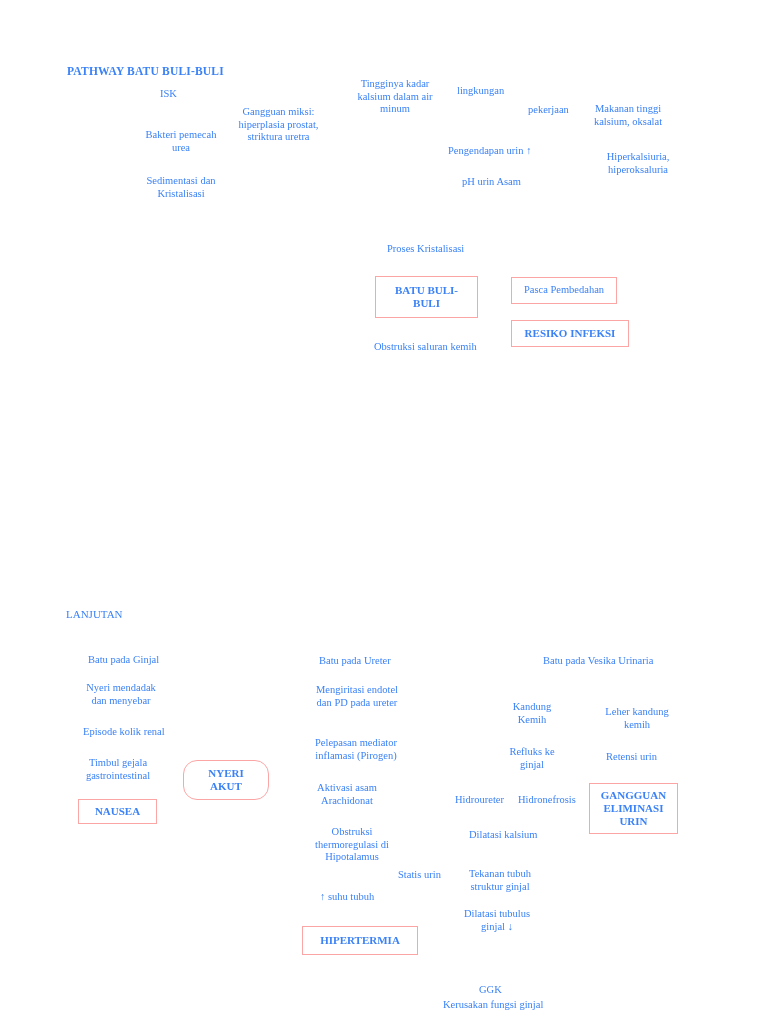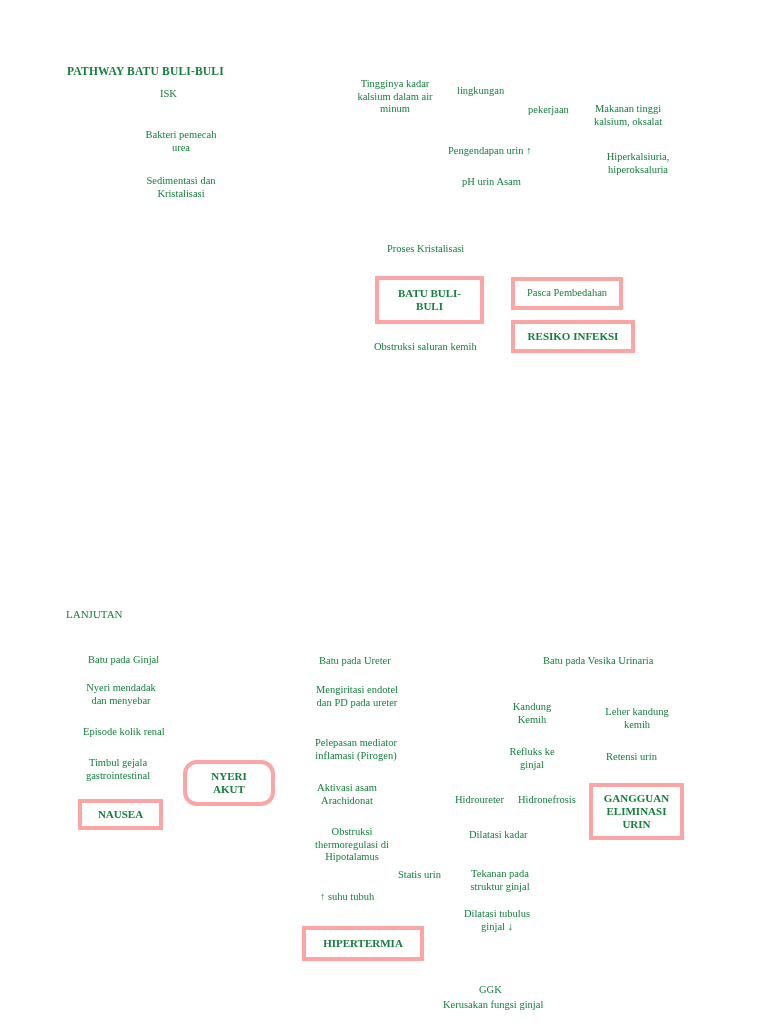--- a/index.html
+++ b/index.html
@@ -2,36 +2,36 @@
 <html><head>
 <meta charset="utf-8">
 <style>
   html,body{margin:0;padding:0;background:#ffffff;}
   .page{
     position:relative;
     width:768px;
     height:1024px;
     background:#ffffff;
     font-family:"Liberation Serif", serif;
-    color:#15803d;
+    color:#3b82f6;
     overflow:hidden;
   }
   .lbl{
     position:absolute;
     font-size:10.5px;
     line-height:1.2;
     white-space:pre-line;
     text-align:center;
   }
   .left{text-align:left;}
   .bold{font-weight:bold;}
   .title{font-size:11.5px;font-weight:bold;letter-spacing:.2px;}
   .box{
     position:absolute;
-    border:4px solid #fca5a5;
+    border:1px solid #fca5a5;
     display:flex;
     align-items:center;
     justify-content:center;
     text-align:center;
     font-size:11px;
     line-height:1.2;
     white-space:pre-line;
     background:#ffffff;
   }
   .box.bold{font-weight:bold;}
@@ -92,20 +92,23 @@
 
   <div class="lbl title t-title left">PATHWAY BATU BULI-BULI</div>
   <div class="lbl n-isk">ISK</div>
   <div class="lbl n-tingginya">Tingginya kadar
 kalsium dalam air
 minum</div>
   <div class="lbl n-lingkungan">lingkungan</div>
   <div class="lbl n-pekerjaan">pekerjaan</div>
   <div class="lbl n-makanan">Makanan tinggi
 kalsium, oksalat</div>
+  <div class="lbl n-gangguan-miksi">Gangguan miksi:
+hiperplasia prostat,
+striktura uretra</div>
   <div class="lbl n-bakteri">Bakteri pemecah
 urea</div>
   <div class="lbl n-pengendapan">Pengendapan urin ↑</div>
   <div class="lbl n-hiperkalsiuria">Hiperkalsiuria,
 hiperoksaluria</div>
   <div class="lbl n-sedimentasi">Sedimentasi dan
 Kristalisasi</div>
   <div class="lbl n-ph-urin">pH urin Asam</div>
   <div class="lbl n-proses">Proses Kristalisasi</div>
   <div class="box bold b-batu">BATU BULI-
@@ -140,23 +143,23 @@
 Arachidonat</div>
   <div class="lbl n-hidroureter">Hidroureter</div>
   <div class="lbl n-hidronefrosis">Hidronefrosis</div>
   <div class="box bold b-gangguan">GANGGUAN
 ELIMINASI
 URIN</div>
   <div class="box bold b-nausea">NAUSEA</div>
   <div class="lbl n-merangsang">Obstruksi
 thermoregulasi di
 Hipotalamus</div>
-  <div class="lbl n-dilatasi-ginjal">Dilatasi kadar</div>
+  <div class="lbl n-dilatasi-ginjal">Dilatasi kalsium</div>
   <div class="lbl n-statis">Statis urin</div>
-  <div class="lbl n-tekanan">Tekanan pada
+  <div class="lbl n-tekanan">Tekanan tubuh
 struktur ginjal</div>
   <div class="lbl n-suhu">↑ suhu tubuh</div>
   <div class="lbl n-dilatasi-tubulus">Dilatasi tubulus
 ginjal ↓</div>
   <div class="box bold b-hipertermia">HIPERTERMIA</div>
   <div class="lbl n-kerusakan">Kerusakan fungsi ginjal</div>
   <div class="lbl n-ggk">GGK</div>
 
 </div>
 

